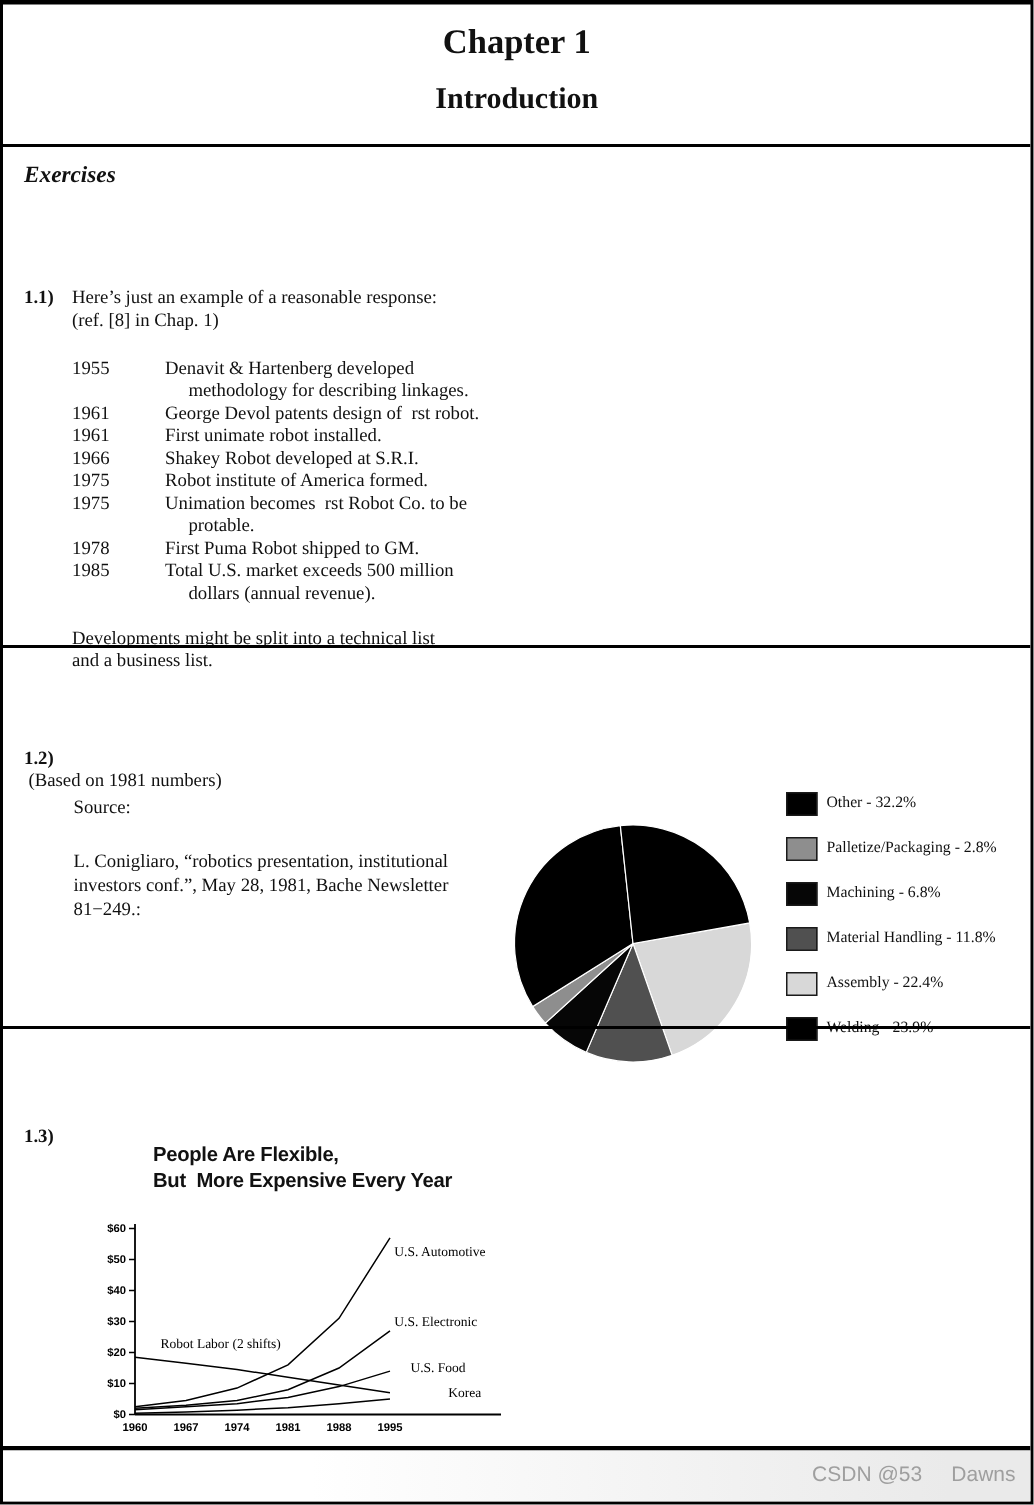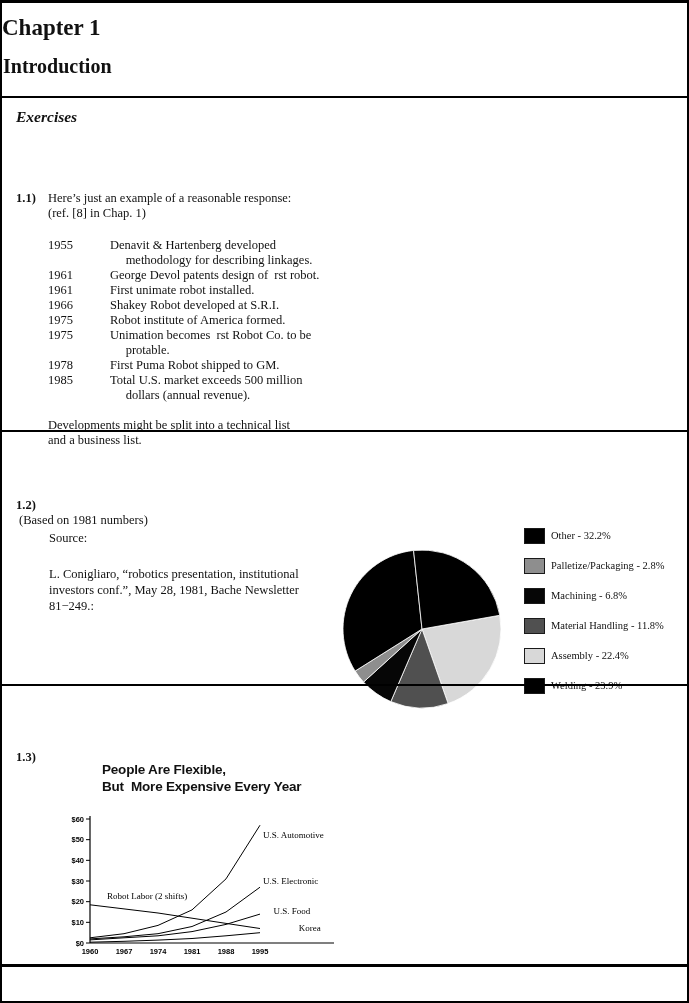--- a/index.html
+++ b/index.html
@@ -2,21 +2,21 @@
 <html><head>
 <meta charset="utf-8">
 <style>
   html,body{margin:0;padding:0;background:#888;}
   .page{
     position:relative;width:689px;height:1003px;margin:0 auto;
     background:#fff;box-sizing:border-box;
     border:2px solid #000;border-top-width:3px;
     font-family:"Liberation Serif",serif;color:#111;overflow:hidden;
   }
-  .doc-header{position:absolute;top:12px;left:0;width:100%;text-align:left;}
+  .doc-header{position:absolute;top:12px;left:0;width:100%;text-align:center;}
   .doc-header h1{margin:0;font-size:23px;font-weight:bold;}
   .doc-header h2{margin:14px 1px 0;font-size:20px;font-weight:bold;}
   .rule{position:absolute;left:0;right:0;height:2px;background:#000;}
   .rule-1{top:93px;}
   .rule-2{top:427px;}
   .rule-3{top:681px;}
   .rule-4{top:961px;height:3px;}
   .exercises-heading{position:absolute;top:105px;left:14px;font-weight:bold;font-style:italic;font-size:15.5px;}
   .ex{position:absolute;left:14px;right:8px;font-size:12.5px;line-height:15px;margin-top:47px;}
   .ex-num{font-weight:bold;width:30px;flex:none;}
@@ -202,14 +202,17 @@
         <text x="215.59999999999977" y="103.48" text-anchor="start" class="series-label">U.S. Food</text>
         <polyline points="32.0,131.2 66.0,130.3 100.0,129.1 134.0,127.5 168.0,124.8 202.0,121.7" fill="none" stroke="#000" stroke-width="1"></polyline>
         <text x="240.85714285714283" y="120.01333333333334" text-anchor="start" class="series-label">Korea</text>
         <polyline points="32.0,93.8 66.0,97.9 100.0,102.0 134.0,107.2 168.0,112.4 202.0,117.5" fill="none" stroke="#000" stroke-width="1"></polyline>
         <text x="49" y="87.56666666666666" text-anchor="start" class="series-label">Robot Labor (2 shifts)</text>
       </svg>
   </section>
 
   <div class="rule rule-4"></div>
 
+  <div class="footer">
+    <span class="watermark">CSDN @53     Dawns</span>
+  </div>
 
 </div>
 
 </body></html>

